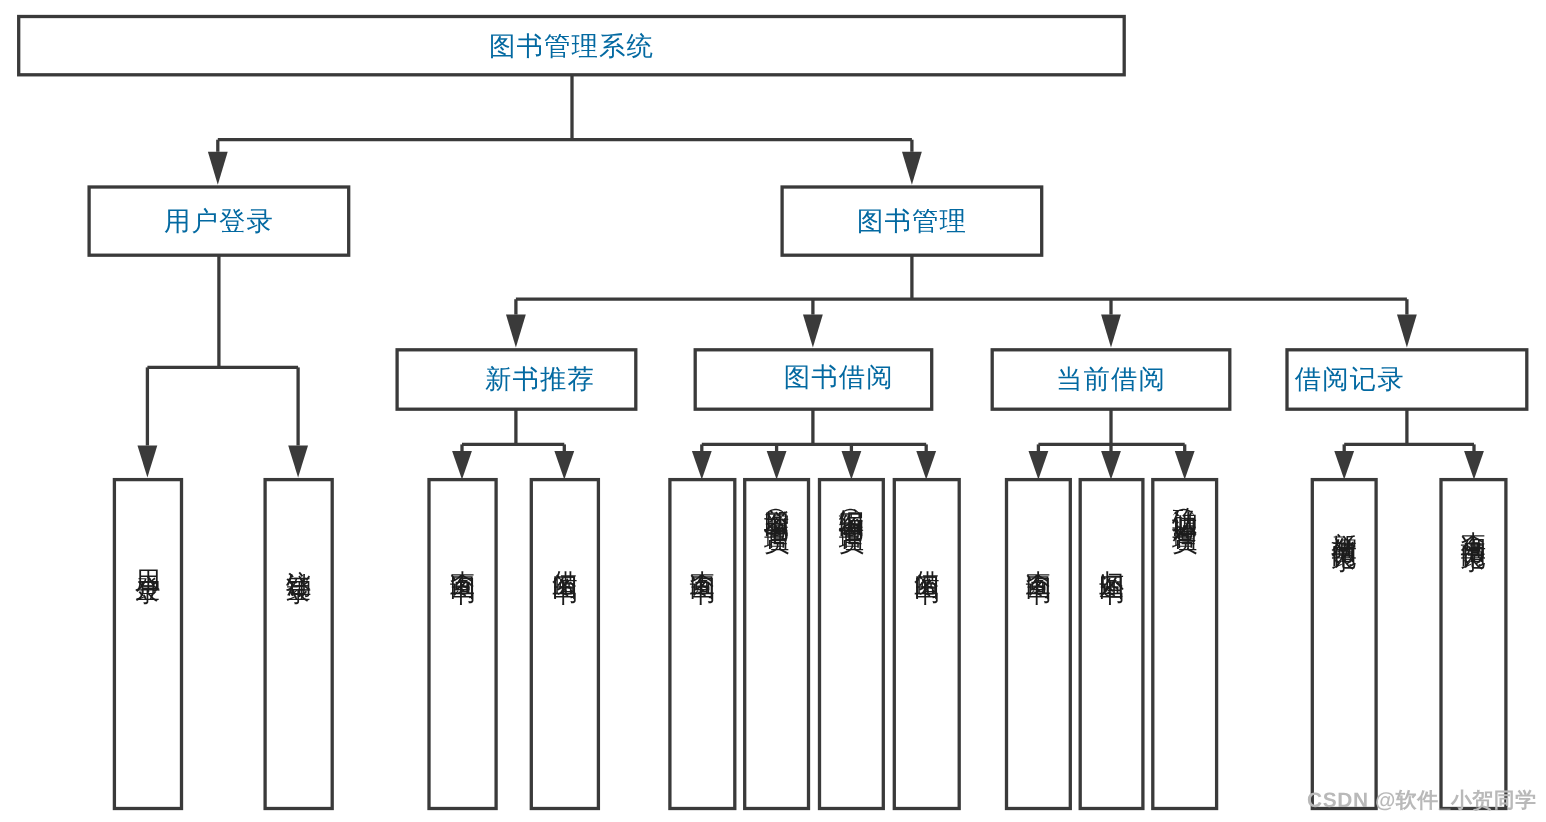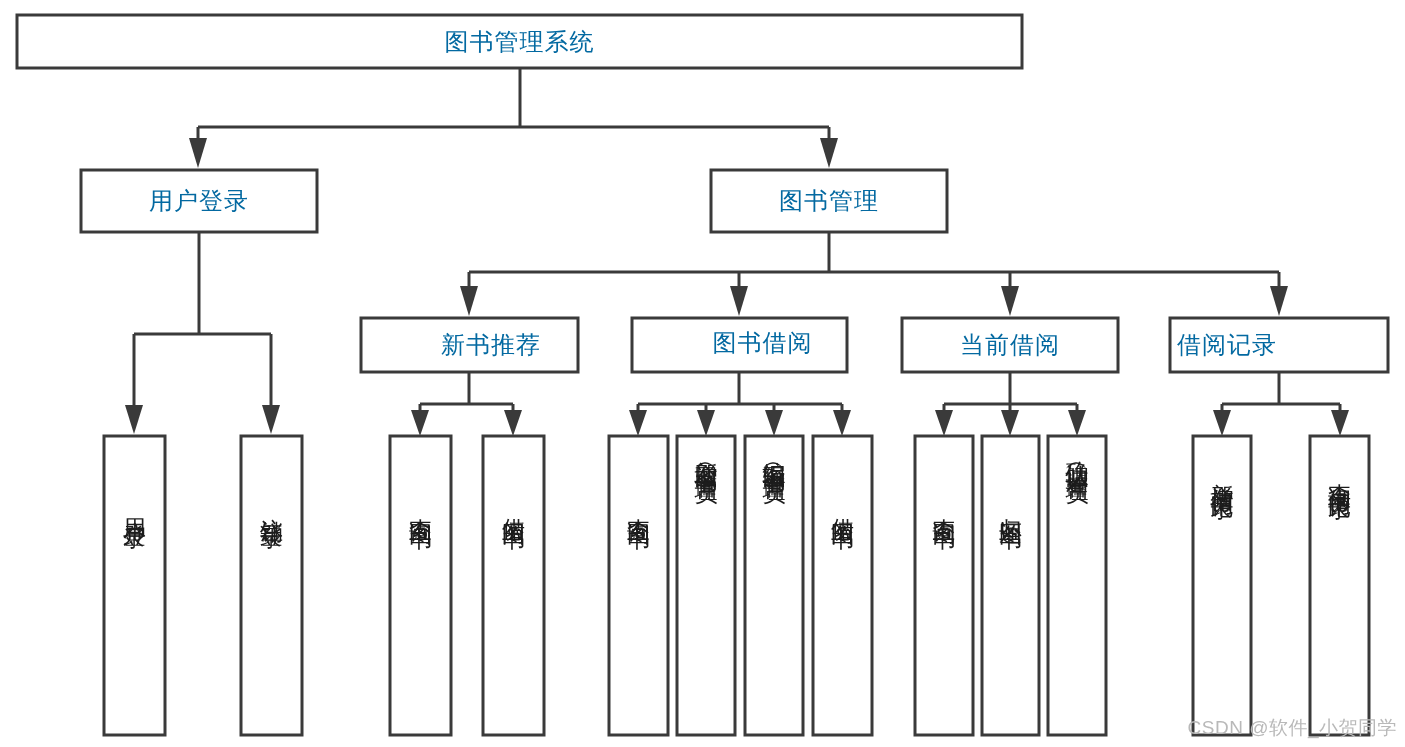--- a/index.html
+++ b/index.html
@@ -74,20 +74,21 @@
   }
   .watermark {
     position: absolute;
     right: 8px;
     bottom: 6px;
     font-family: "Liberation Sans", "DejaVu Sans", sans-serif;
     font-size: 19px;
     color: #b9b9b9;
     white-space: nowrap;
     letter-spacing: 0.5px;
+    font-weight: bold;
   }
 </style>
 </head>
 <body>
 
 <div id="diagram-root">
 
   <svg id="tree-svg" viewBox="0 0 1405 747">
 
     <g>

